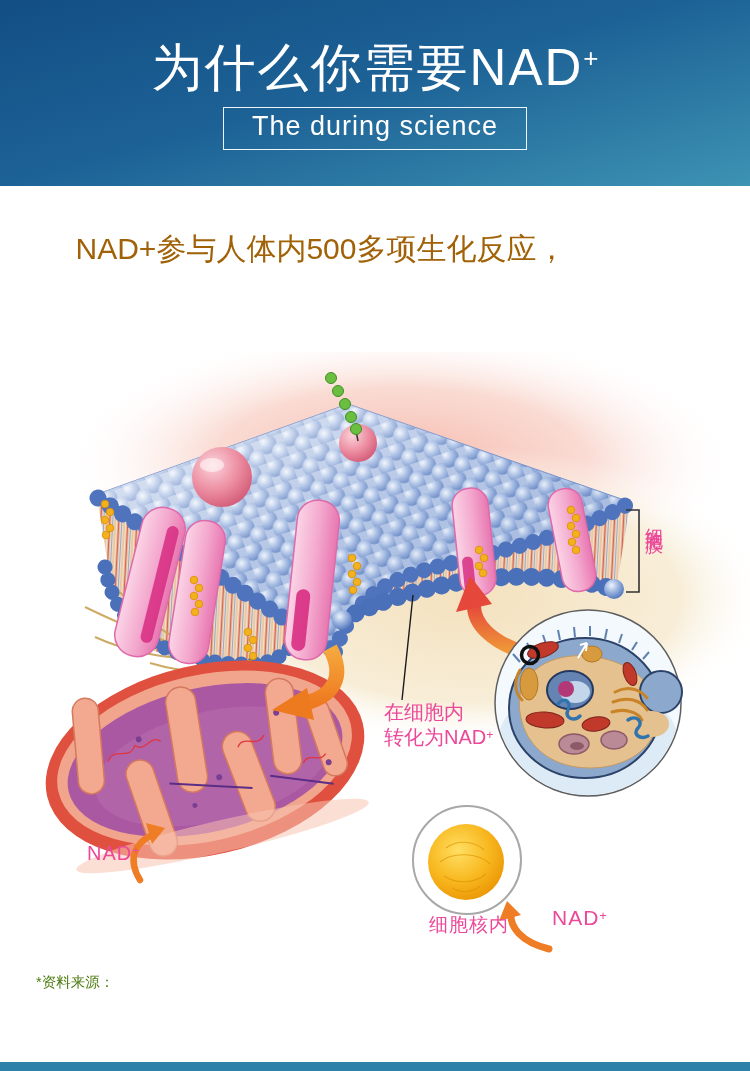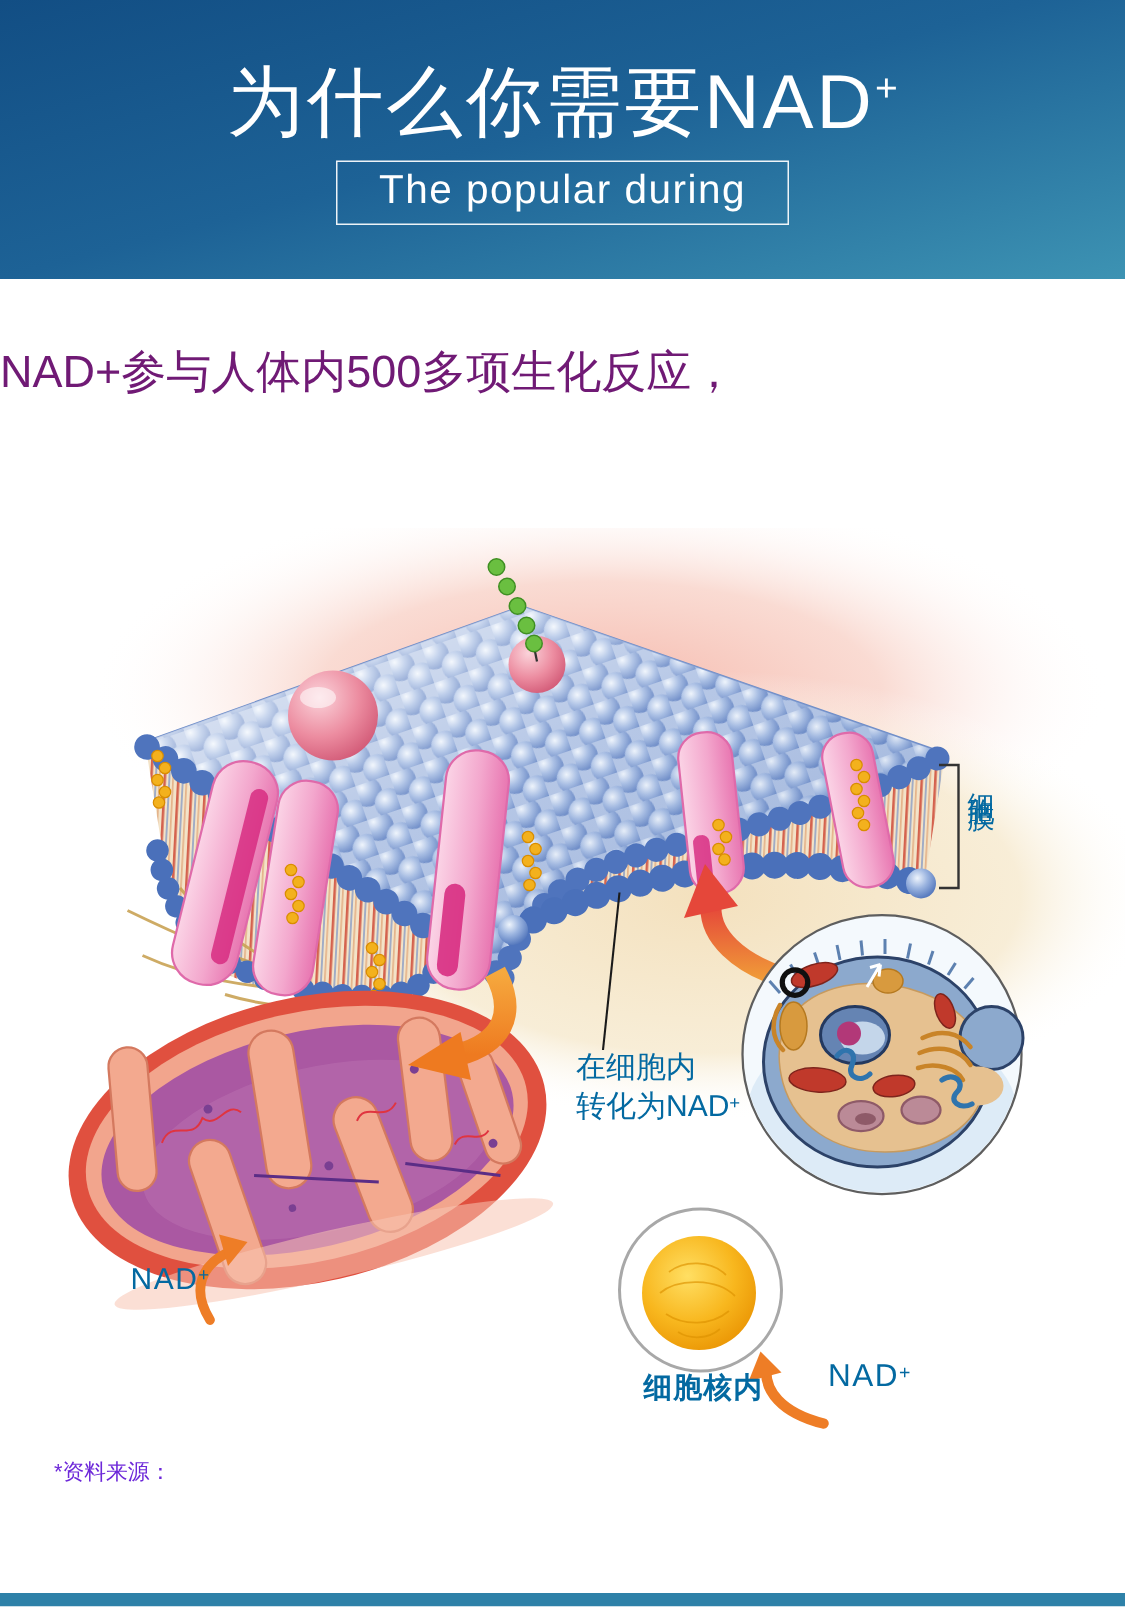--- a/index.html
+++ b/index.html
@@ -16,48 +16,48 @@
   .header-title{
     margin-top:28px;font-size:51px;font-weight:400;letter-spacing:2px;line-height:60px;
   }
   .header-title sup{font-size:26px;vertical-align:18px;letter-spacing:0;}
   .tagline-box{
     display:inline-block;margin-top:9px;border:1px solid rgba(255,255,255,.92);
     padding:3px 28px 7px 28px;font-size:27px;font-weight:300;letter-spacing:1px;color:#fff;
   }
   
   .intro{
-    position:absolute;left:0;top:226px;width:642px;
-    color:#701a75;font-size:30px;line-height:46px;font-weight:400;
+    position:absolute;left:0;top:226px;width:642px;text-align:center;
+    color:#a16207;font-size:30px;line-height:46px;font-weight:400;
   }
   
   .art{position:absolute;left:0;top:352px;width:750px;height:620px;}
-  .lbl{position:absolute;color:#0369a1;}
+  .lbl{position:absolute;color:#ec4899;}
   .lbl sup{font-size:.62em;vertical-align:5px;}
   .lbl-membrane{left:642px;top:514px;writing-mode:vertical-rl;font-size:18px;letter-spacing:4px;}
   .lbl-convert{left:384px;top:701px;font-size:20px;line-height:23px;font-weight:500;}
   .lbl-nad-left{left:87px;top:842px;font-size:20px;letter-spacing:1px;}
-  .lbl-nucleus{left:429px;top:912px;font-size:19px;letter-spacing:1px;font-weight:700;}
+  .lbl-nucleus{left:429px;top:912px;font-size:19px;letter-spacing:1px;font-weight:400;}
   .lbl-nad-right{left:552px;top:906px;font-size:21px;letter-spacing:1px;}
   
   .footnote{
     position:absolute;left:36px;top:972px;display:flex;
-    color:#6d28d9;font-size:14.5px;line-height:21px;
+    color:#4d7c0f;font-size:14.5px;line-height:21px;
   }
   .footnote .pre{white-space:nowrap;margin-right:4px;}
   
   .bottom-bar{position:absolute;left:0;bottom:0;width:750px;height:9px;background:#2e81a8;}
 </style>
 </head>
 <body>
 
 <div class="header">
   <div class="header-title"><span>为什么你需要NAD</span><sup>+</sup></div>
   <div class="tagline-box">
-    <span>The popular during</span>
+    <span>The during science</span>
   </div>
 </div>
 
 <div class="intro">
   <div>NAD+参与人体内500多项生化反应，</div>
 </div>
 
 <svg class="art" viewBox="0 0 750 620" xmlns="http://www.w3.org/2000/svg">
   <defs>
     <radialGradient id="glowPink" cx="50%" cy="50%" r="50%">

